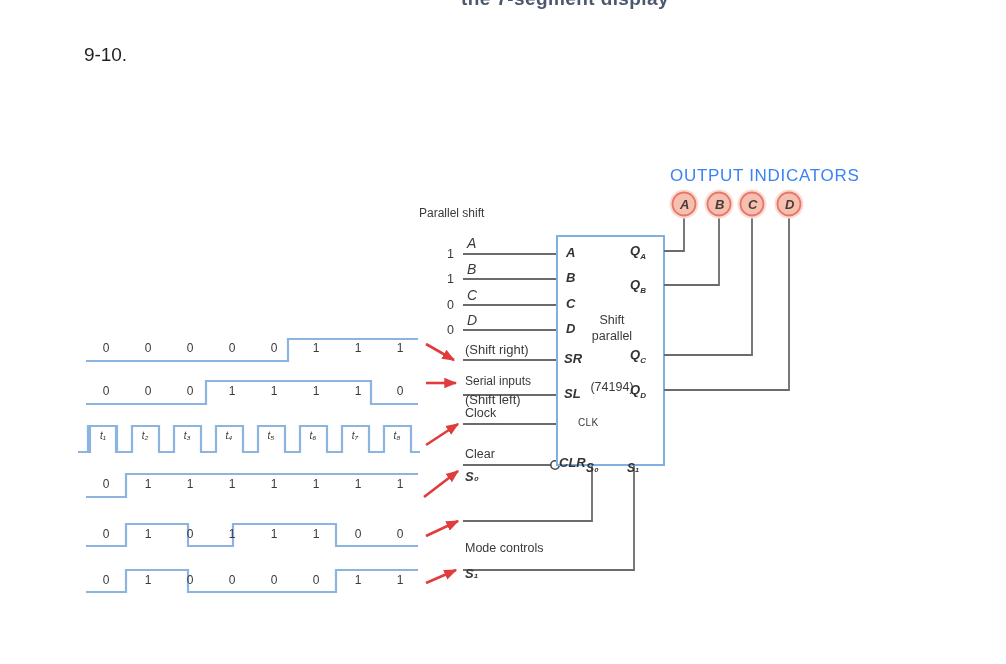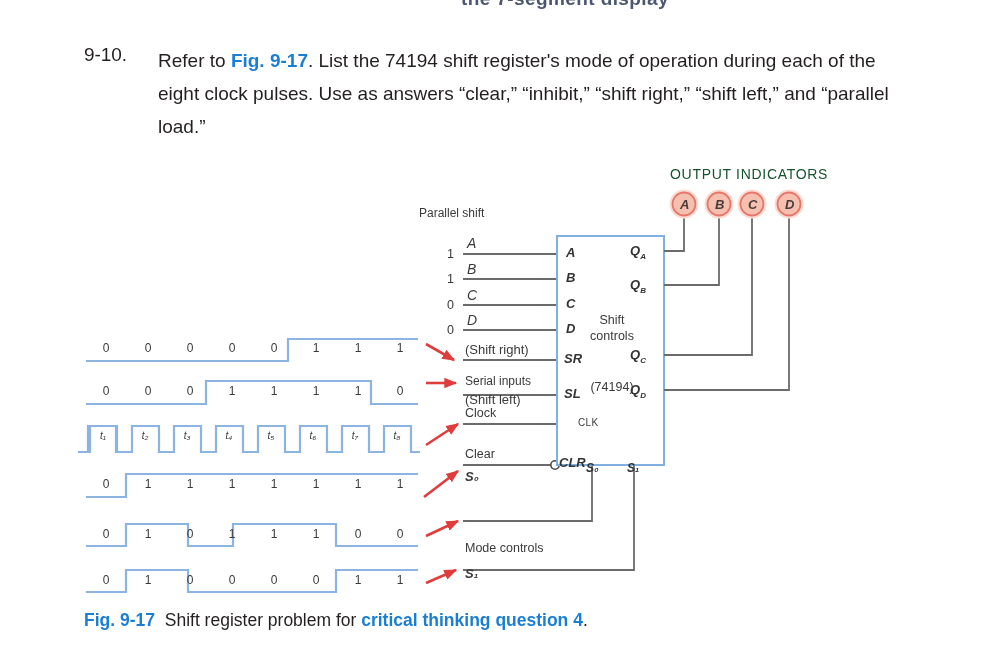--- a/index.html
+++ b/index.html
@@ -65,23 +65,23 @@
 
   .lbl {
     position: absolute;
     font-size: 13px;
     color: #3a3a3a;
     white-space: nowrap;
     font-family: "Liberation Sans", sans-serif;
   }
   .lbl-i { font-style: italic; }
   .lbl-b {
-    font-size: 14px;
+    font-size: 17px;
     letter-spacing: 0.7px;
-    color: #14532d;
+    color: #3b82f6;
   }
   .sub {
     font-size: 8px;
     vertical-align: sub;
     font-style: italic;
   }
 
   
   .wdigit {
     position: absolute;
@@ -138,21 +138,20 @@
   }
 </style>
 </head>
 <body>
 
 <div class="page">
 
   <div class="top-sliver">the 7-segment display</div>
 
   <div class="prob-num">9-10.</div>
-  <div class="prob-body"><span>Refer to </span><span class="link">Fig. 9-17</span><span>. List the 74194 shift register's mode of operation during each of the eight clock pulses. Use as answers “clear,” “inhibit,” “shift right,” “shift left,” and “parallel load.”</span></div>
 
   <svg class="figure" width="1006" height="664" viewBox="0 0 1006 664">
 
     <defs>
       <marker id="redarrow" viewBox="0 0 10 10" refX="9" refY="5" markerWidth="5" markerHeight="5" orient="auto-start-reverse">
         <path d="M 0 1 L 10 5 L 0 9 z" fill="#e03c3c"></path>
       </marker>
     </defs>
 
     <g>
@@ -275,21 +274,21 @@
   <div class="pinlbl" style="left:560px; top:321px;">D</div>
   <div class="pinlbl" style="left:558px; top:351px;">SR</div>
   <div class="pinlbl" style="left:558px; top:386px;">SL</div>
   <div class="lbl" style="left:572px; top:417px; font-size:10px; font-style:normal; letter-spacing:0.3px;">CLK</div>
   <div class="pinlbl" style="left:553px; top:455px;">CLR</div>
 
   <div class="pinlbl" style="left:580px; top:461px; font-size:12px;">S₀</div>
   <div class="pinlbl" style="left:621px; top:461px; font-size:12px;">S₁</div>
 
   <div class="boxtext" style="left:576px; top:313px; width:60px;">Shift</div>
-  <div class="boxtext" style="left:571px; top:329px; width:70px;">controls</div>
+  <div class="boxtext" style="left:571px; top:329px; width:70px;">parallel</div>
   <div class="boxtext" style="left:573px; top:380px; width:66px;">(74194)</div>
 
   <div class="pinlbl" style="left:624px; top:243px;">
     <span>Q</span><span class="sub">A</span>
   </div>
   <div class="pinlbl" style="left:624px; top:277px;">
     <span>Q</span><span class="sub">B</span>
   </div>
   <div class="pinlbl" style="left:624px; top:347px;">
     <span>Q</span><span class="sub">C</span>
@@ -345,15 +344,14 @@
 
   <div class="wdigit" style="left:100px; top:573px;">0</div>
   <div class="wdigit" style="left:142px; top:573px;">1</div>
   <div class="wdigit" style="left:184px; top:573px;">0</div>
   <div class="wdigit" style="left:226px; top:573px;">0</div>
   <div class="wdigit" style="left:268px; top:573px;">0</div>
   <div class="wdigit" style="left:310px; top:573px;">0</div>
   <div class="wdigit" style="left:352px; top:573px;">1</div>
   <div class="wdigit" style="left:394px; top:573px;">1</div>
 
-  <div class="caption"><span class="figno">Fig. 9-17</span><span class="ctext">&nbsp;&nbsp;</span><span class="ctext">Shift register problem for </span><span class="ctk">critical thinking question 4</span><span class="ctext">.</span></div>
 
 </div>
 
 </body></html>

